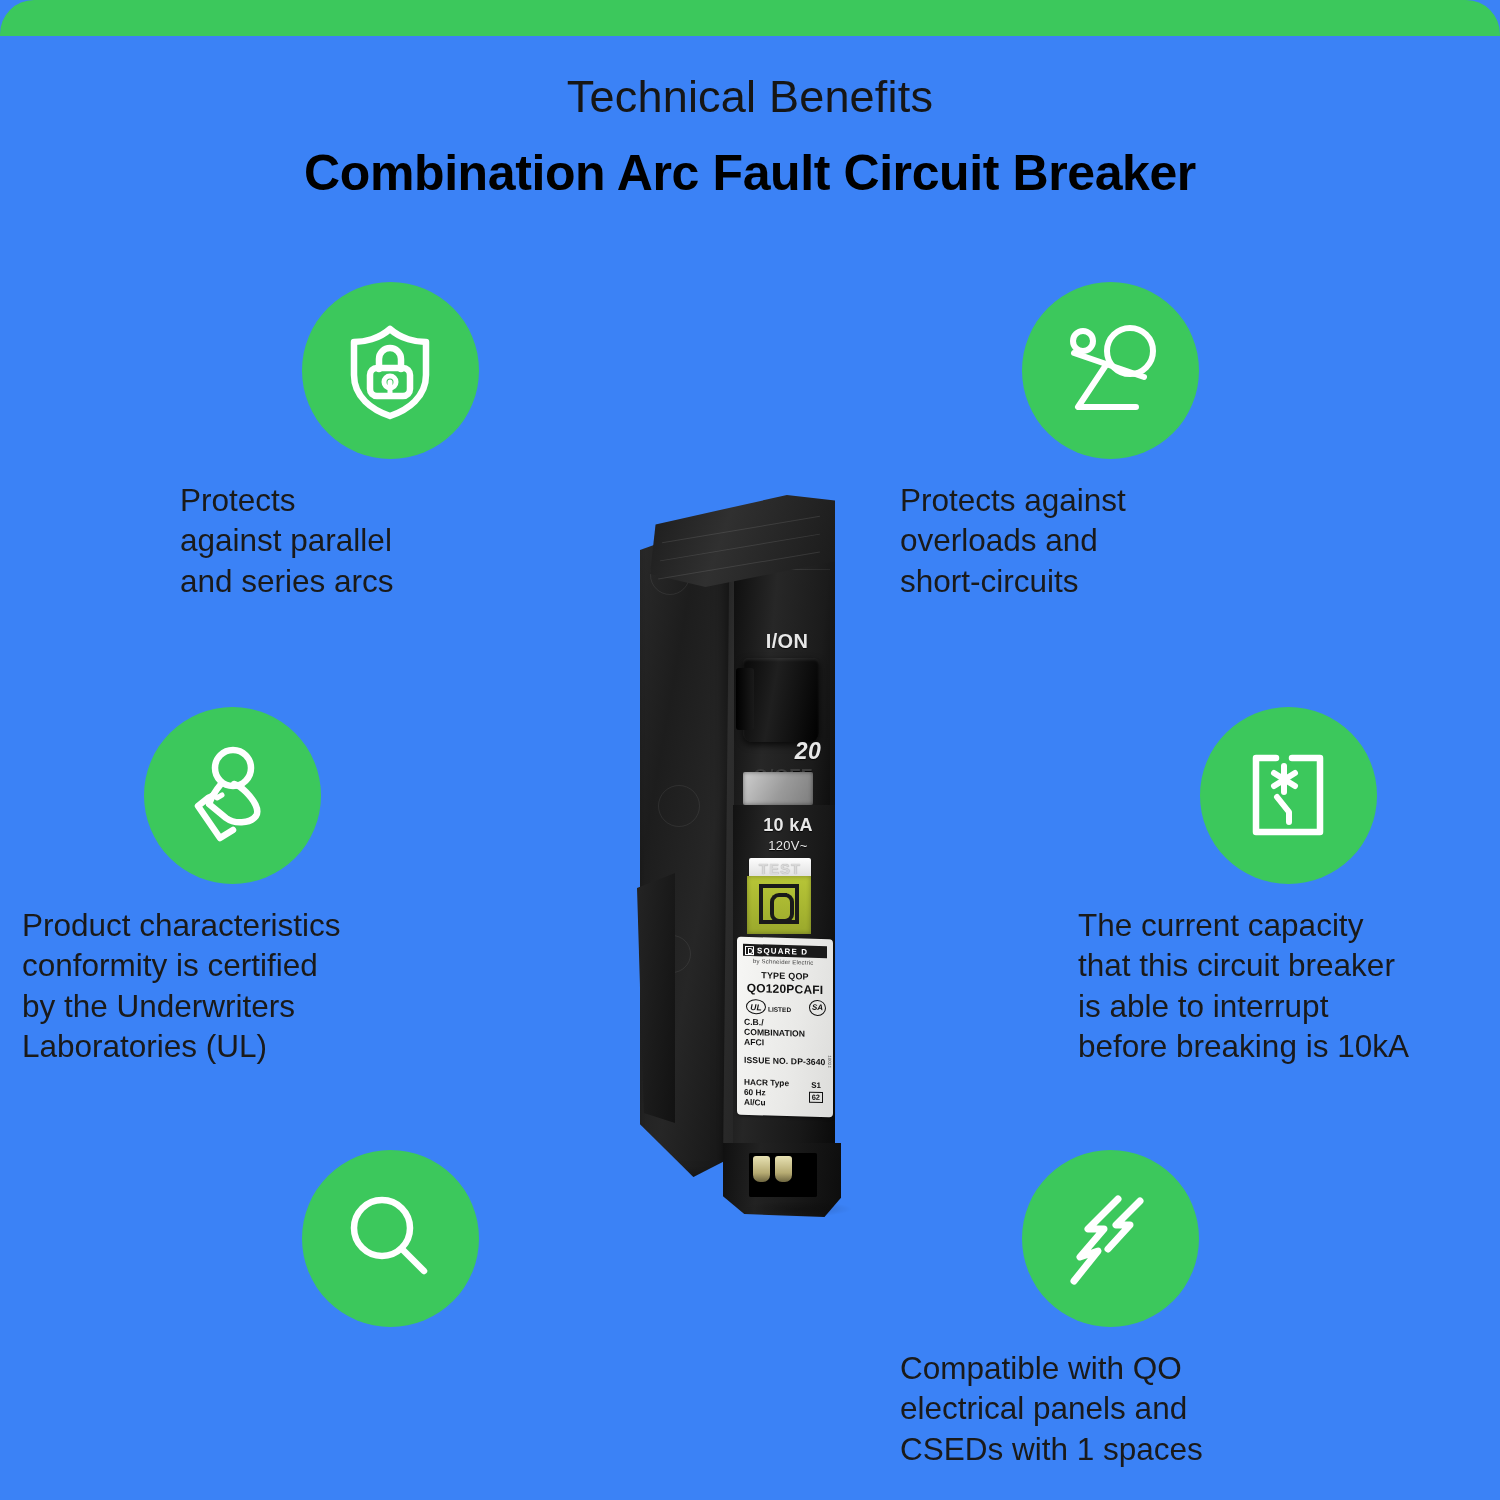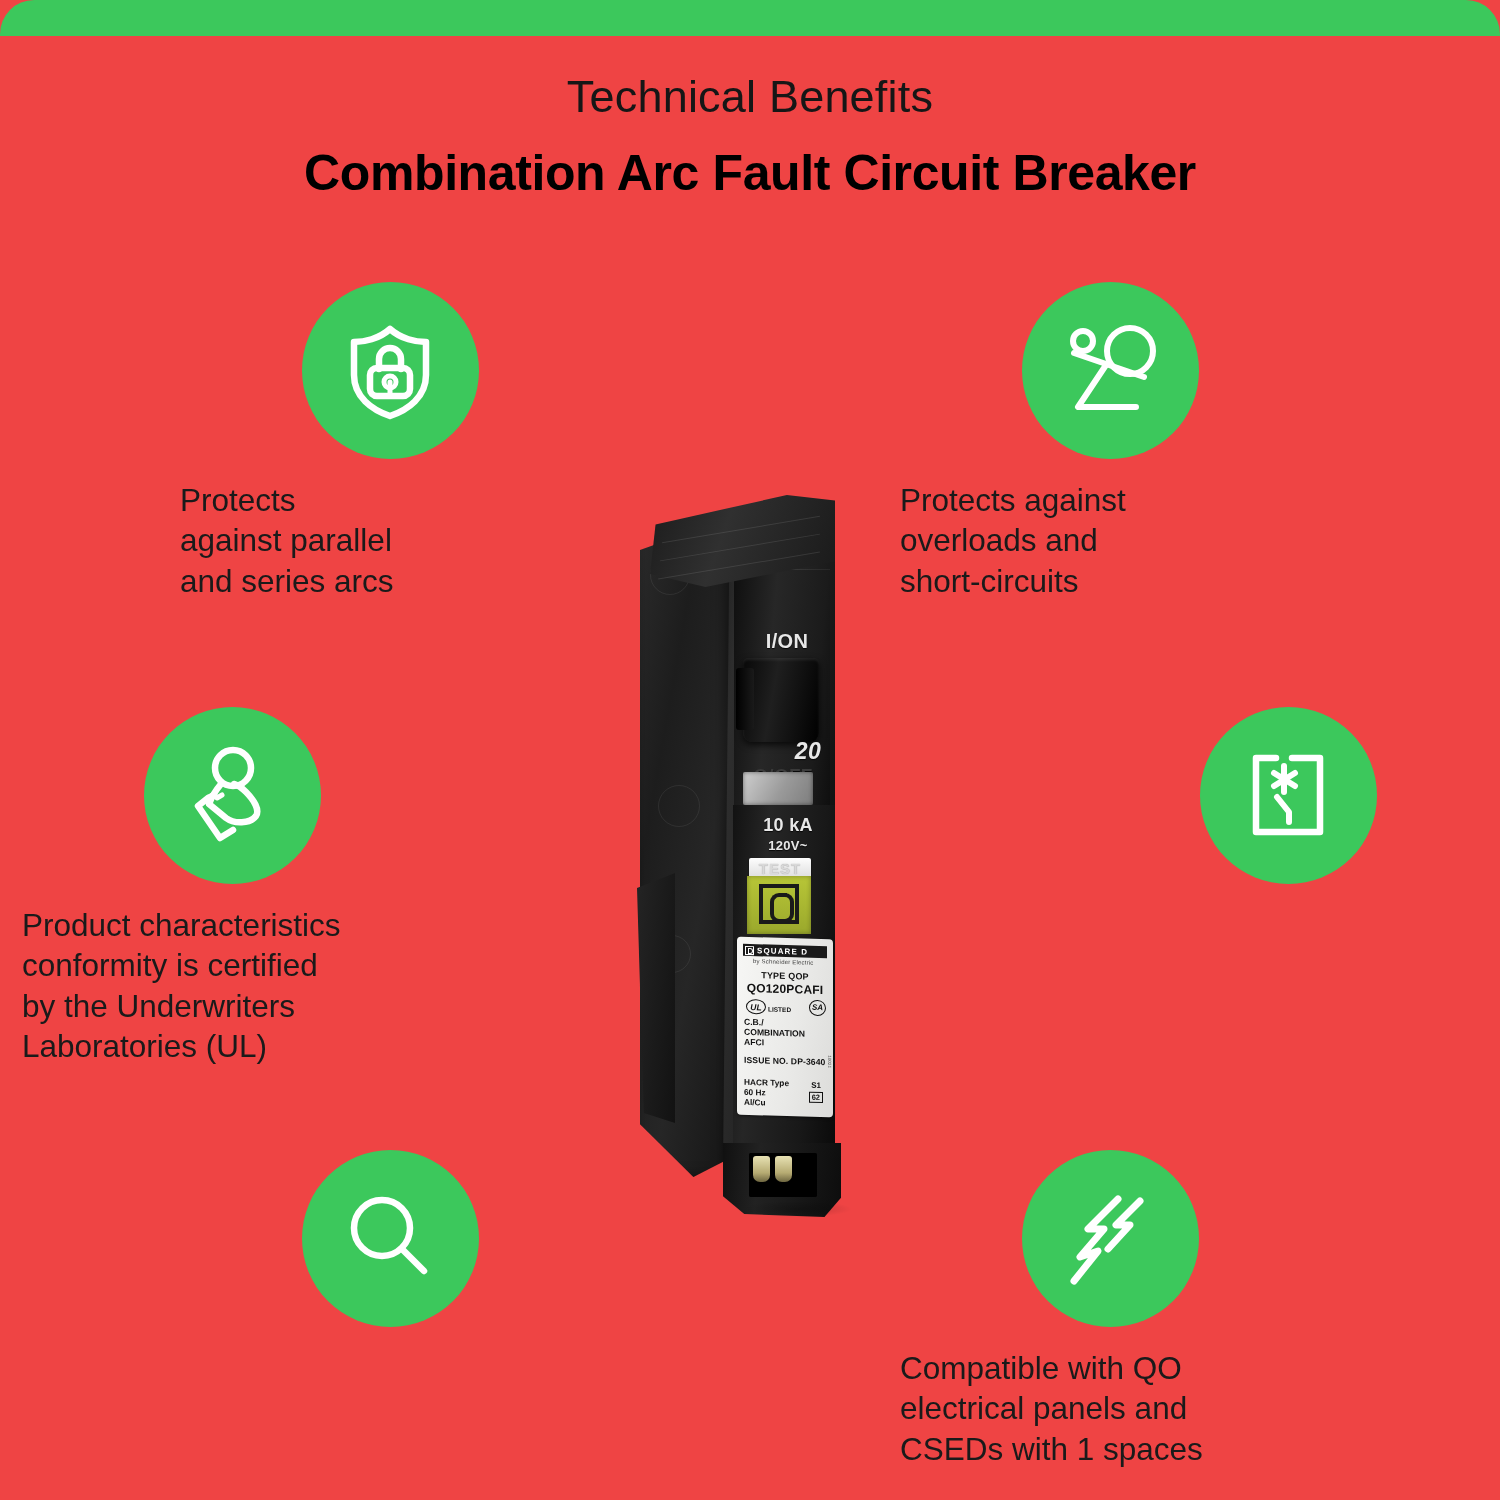--- a/index.html
+++ b/index.html
@@ -6,21 +6,21 @@
   html, body {
     width:1500px; height:1500px;
     background:#ffffff;
     font-family:"Liberation Sans", sans-serif;
     overflow:hidden;
   }
 
   .page {
     position:relative;
     width:1500px; height:1500px;
-    background:#ef4444;
+    background:#3b82f6;
   }
 
   
   .top-bar {
     position:absolute;
     left:0; top:0;
     width:1500px; height:36px;
     background:#3cc85c;
     border-top-left-radius:34px;
     border-top-right-radius:34px;
@@ -157,21 +157,21 @@
     font-family:"Liberation Sans", sans-serif;
     font-weight:700;
     text-align:center;
     letter-spacing:.3px;
     text-shadow:0 1px 1px rgba(0,0,0,.8);
   }
   .bk-ion  { left:122px; top:135px; width:80px; font-size:20px; }
   .bk-amp  { left:130px; top:243px; width:66px; font-size:23px; font-style:italic;text-align:right; }
   .bk-off  { left:118px; top:270px; width:80px; font-size:19px; color:#3a3a3a; }
   .bk-ka   { left:122px; top:320px; width:82px; font-size:18px; }
-  .bk-volt { left:122px; top:343px; width:82px; font-size:13px; font-weight:700; }
+  .bk-volt { left:122px; top:343px; width:82px; font-size:13px; font-weight:400; }
 
   
   .bk-handle {
     position:absolute;
     left:118px; top:163px;
     width:76px; height:84px;
     background:linear-gradient(100deg,#080808 0%,#1f1f1f 40%,#101010 70%,#000 100%);
     border-radius:5px 5px 9px 9px;
     box-shadow:0 3px 7px rgba(0,0,0,.75), inset 0 2px 3px rgba(255,255,255,.09);
   }
@@ -442,20 +442,24 @@
   <div class="benefit b-mr">
     <div class="badge">
       <svg width="112" height="112" viewBox="0 0 112 112">
         <path d="M60 18 L88 18 L88 92 L24 92 L24 18 L44 18" fill="none" stroke="#ffffff" stroke-width="6.5" stroke-linecap="round" stroke-linejoin="round"></path>
         <line x1="52" y1="26" x2="52" y2="52" stroke="#ffffff" stroke-width="6" stroke-linecap="round"></line>
         <line x1="42" y1="33" x2="63" y2="46" stroke="#ffffff" stroke-width="6" stroke-linecap="round"></line>
         <line x1="63" y1="33" x2="42" y2="46" stroke="#ffffff" stroke-width="6" stroke-linecap="round"></line>
         <path d="M45 57 L57 72 L57 82" fill="none" stroke="#ffffff" stroke-width="6" stroke-linecap="round" stroke-linejoin="round"></path>
       </svg>
     </div>
+    <div class="benefit-text">The current capacity
+that this circuit breaker
+is able to interrupt
+before breaking is 10kA</div>
   </div>
 
   <div class="benefit b-bl">
     <div class="badge">
       <svg width="112" height="112" viewBox="0 0 112 112">
         <circle cx="48" cy="45" r="28" fill="none" stroke="#ffffff" stroke-width="6.5"></circle>
         <line x1="68" y1="66" x2="90" y2="88" stroke="#ffffff" stroke-width="6.5" stroke-linecap="round"></line>
       </svg>
     </div>
   </div>

